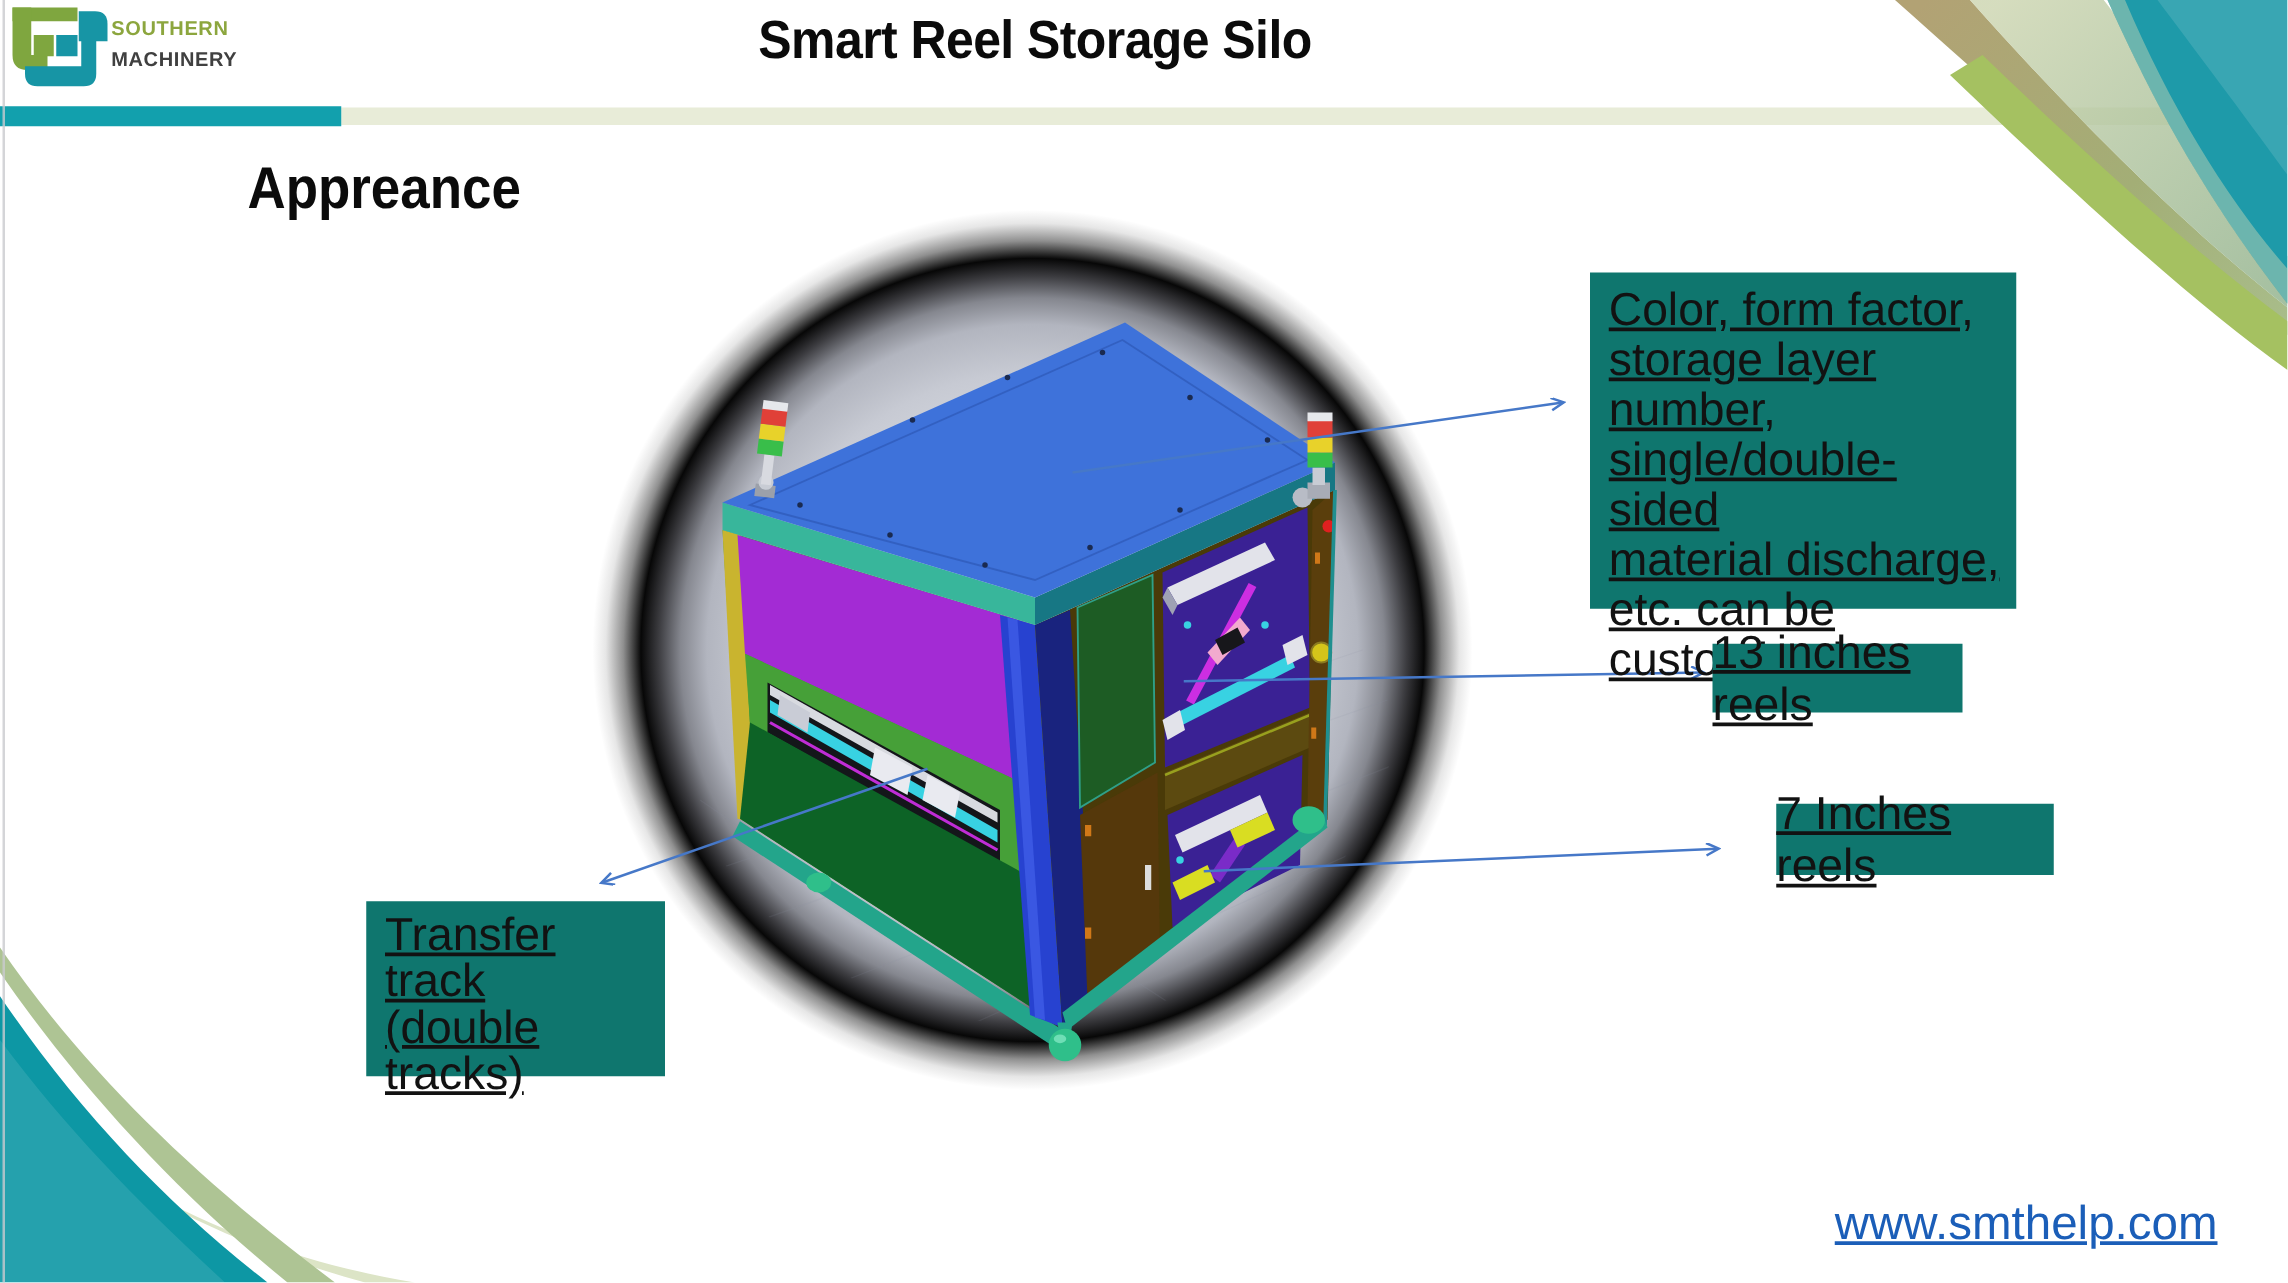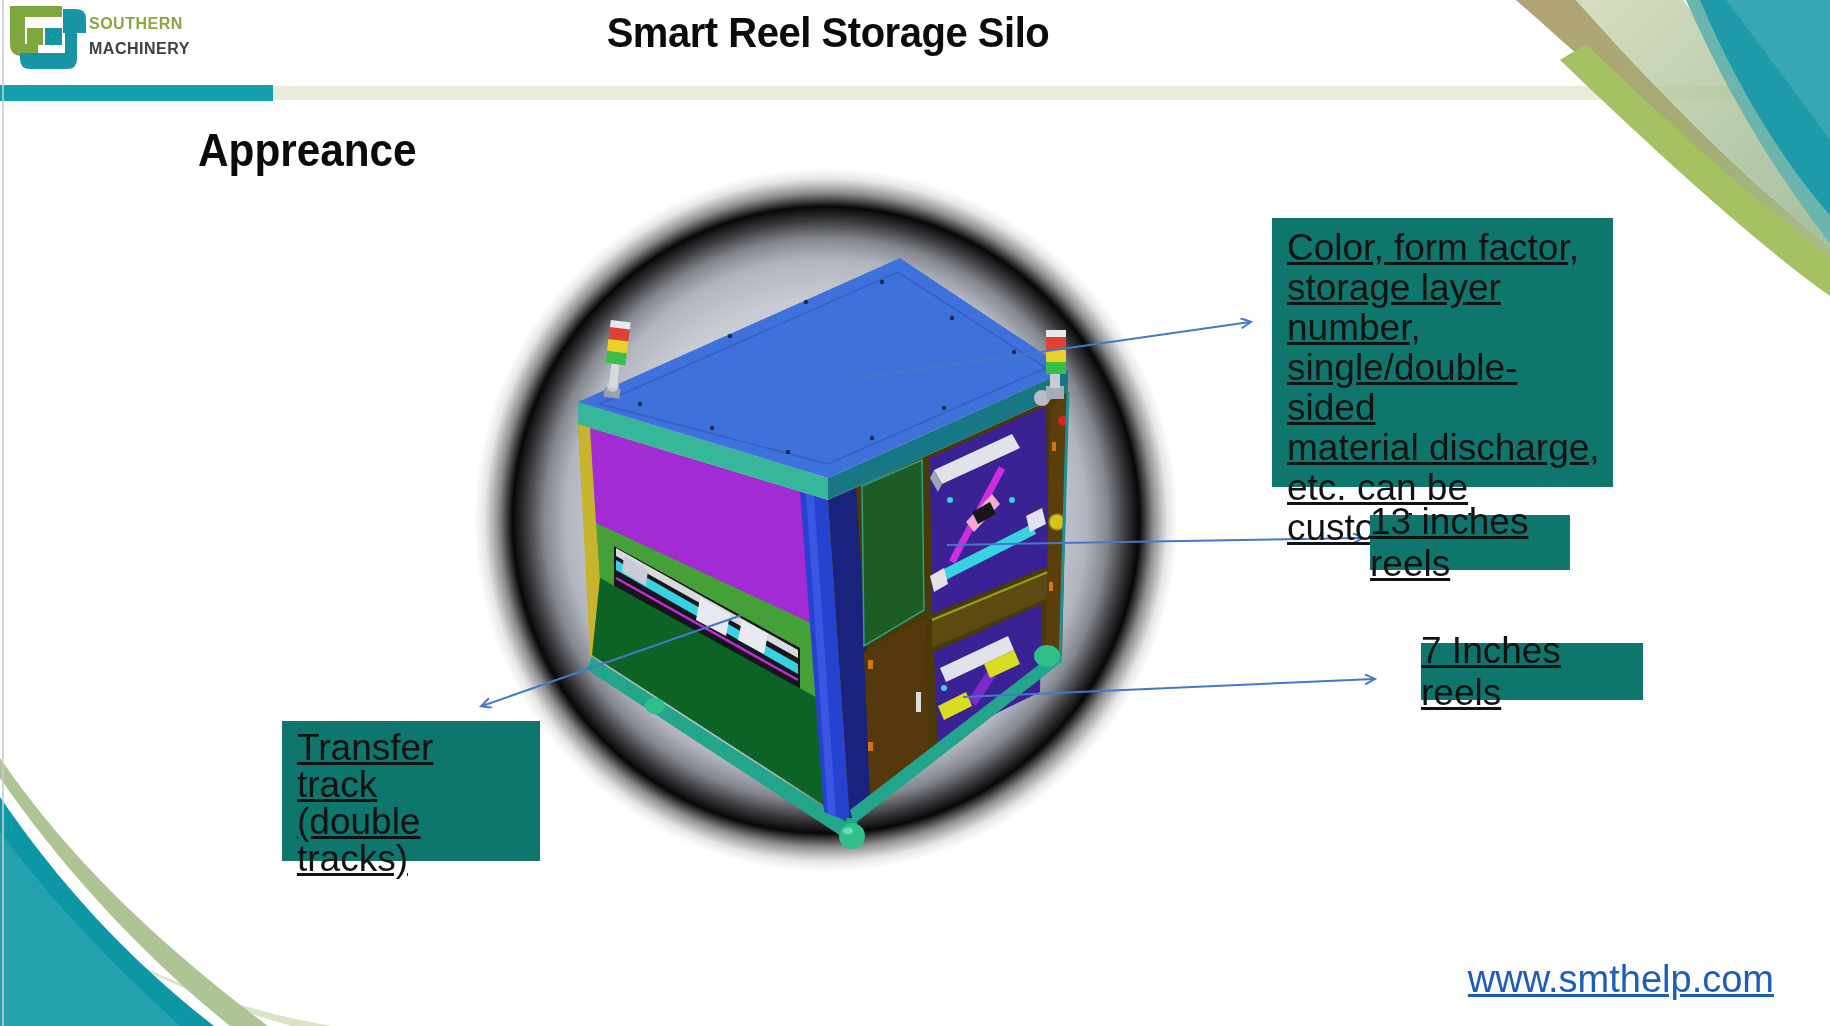--- a/index.html
+++ b/index.html
@@ -11,21 +11,21 @@
   #logo-line2{top:37px;color:#404040;}
   #page-title{position:absolute;left:828px;top:8px;z-index:3;transform:translateX(-50%) scaleX(.93);
        font-size:43px;font-weight:bold;color:#0b0b0b;letter-spacing:-.5px;white-space:nowrap;}
   #section-heading{position:absolute;left:198px;top:122px;z-index:3;font-size:47px;font-weight:bold;
        color:#0b0b0b;transform:scaleX(.9);transform-origin:left center;white-space:nowrap;}
   .green-box{position:absolute;z-index:3;background:#0f766e;color:#121212;font-size:37px;
        white-space:pre-line;box-sizing:border-box;text-decoration:underline;}
   #box-customize{left:1272px;top:218px;width:341px;height:269px;padding:10px 10px 0 15px;line-height:40px;}
   #box-reels13{left:1370px;top:515px;width:200px;height:55px;display:flex;align-items:center;justify-content:center;}
   #box-reels7{left:1385px;top:643px;width:222px;height:57px;display:flex;align-items:center;justify-content:center;margin-left:36px;}
-  #box-transfer{left:282px;top:721px;width:258px;height:140px;padding:8px 16px 0 15px;line-height:37px;}
+  #box-transfer{left:293px;top:721px;width:239px;height:140px;padding:8px 16px 0 15px;line-height:37px;}
   #footer-link{position:absolute;right:56px;top:958px;z-index:3;font-size:38px;color:#1B5EB8;
        text-decoration:underline;cursor:pointer;}
   #logo-mark{position:absolute;left:0;top:0;z-index:3;}
   #edge-line{position:absolute;left:2px;top:0;width:2px;height:1026px;background:#c9cbce;opacity:.8;z-index:2;}
 </style>
 </head>
 <body>
 
 <div id="edge-line"></div>
 

